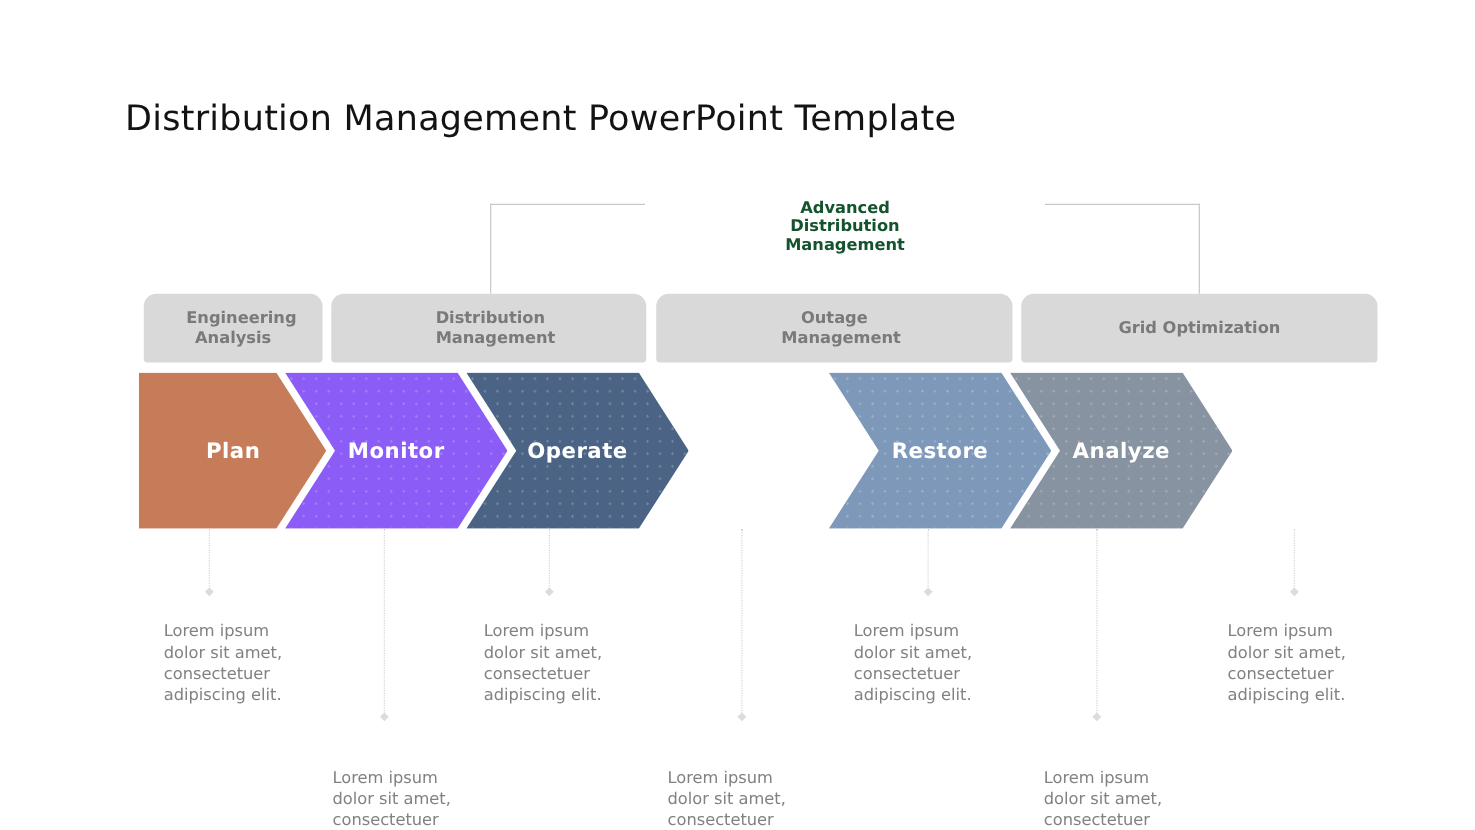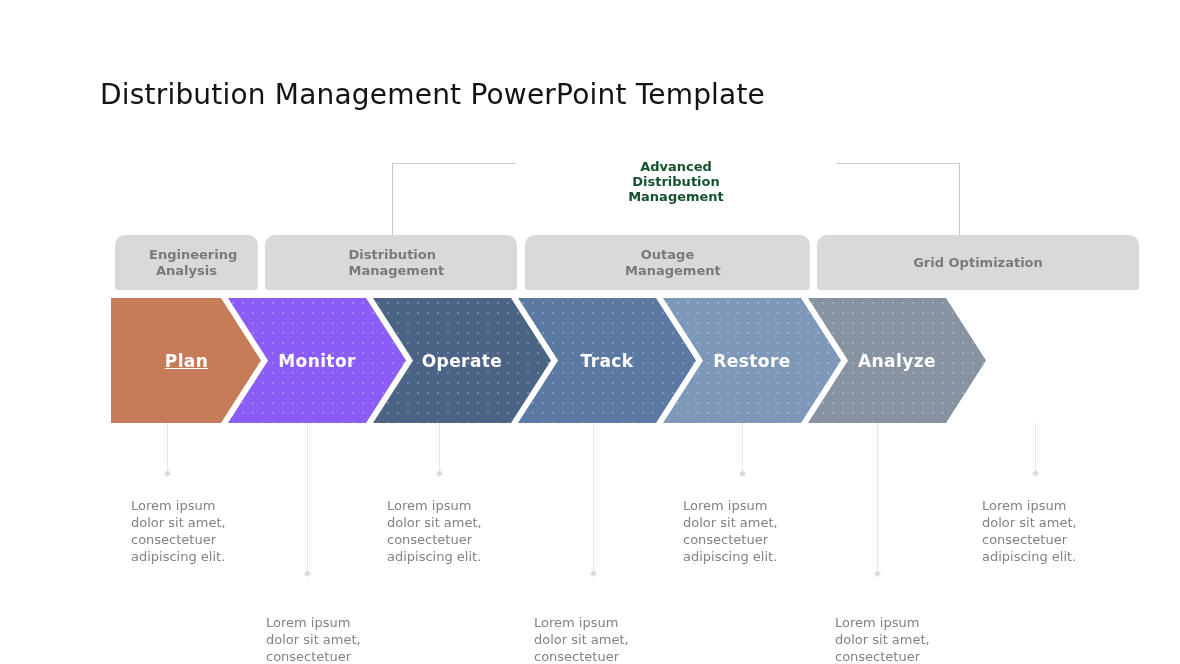--- a/index.html
+++ b/index.html
@@ -72,21 +72,21 @@
     font-size: 13px;
     font-weight: bold;
     color: #7a7a7a;
     line-height: 16px;
     z-index: 2;
   }
   .tab span { display: inline-block; }
   .tab.t0 { left: 85px;  width: 143px; }
   .tab.t1 { left: 235px; width: 252px; }
   .tab.t2 { left: 495px; width: 285px; }
-  .tab.t3 { left: 787px; width: 322px; }
+  .tab.t3 { left: 787px; width: 285px; }
   .tab.t0 span { max-width: 105px; }
   .tab.t1 span { max-width: 115px; }
   .tab.t2 span { max-width: 115px; }
 
   
   .chev {
     position: absolute;
     top: 268px;
     height: 125px;
     display: flex;
@@ -95,21 +95,20 @@
     color: #ffffff;
     font-size: 17px;
     font-weight: bold;
     letter-spacing: 0.4px;
     clip-path: polygon(0 0, calc(100% - 40px) 0, 100% 50%, calc(100% - 40px) 100%, 0 100%, 40px 50%);
     z-index: 1;
   }
   .chev.first {
     clip-path: polygon(0 0, calc(100% - 40px) 0, 100% 50%, calc(100% - 40px) 100%, 0 100%);
     padding-right: 14px;
-    text-decoration: underline;
   }
   .chev:not(.first)::before {
     content: "";
     position: absolute;
     inset: 0;
     background-image: radial-gradient(rgba(255,255,255,0.22) 1px, rgba(0,0,0,0) 1.1px);
     background-size: 10px 10px;
     pointer-events: none;
   }
   .chev span { position: relative; z-index: 1; }
@@ -193,23 +192,20 @@
 
   <div class="chev c0 first" style="background-color: rgb(199, 124, 89);">
     <span>Plan</span>
   </div>
   <div class="chev c1" style="background-color: #8b5cf6;">
     <span>Monitor</span>
   </div>
   <div class="chev c2" style="background-color: rgb(75, 100, 133);">
     <span>Operate</span>
   </div>
-  <div class="chev c3" style="background-color: rgb(91, 121, 163);">
-    <span>Track</span>
-  </div>
   <div class="chev c4" style="background-color: rgb(126, 152, 186);">
     <span>Restore</span>
   </div>
   <div class="chev c5" style="background-color: rgb(135, 147, 161);">
     <span>Analyze</span>
   </div>
 
   <div class="connector short k0"></div>
   <div class="connector long  k1"></div>
   <div class="connector short k2"></div>

